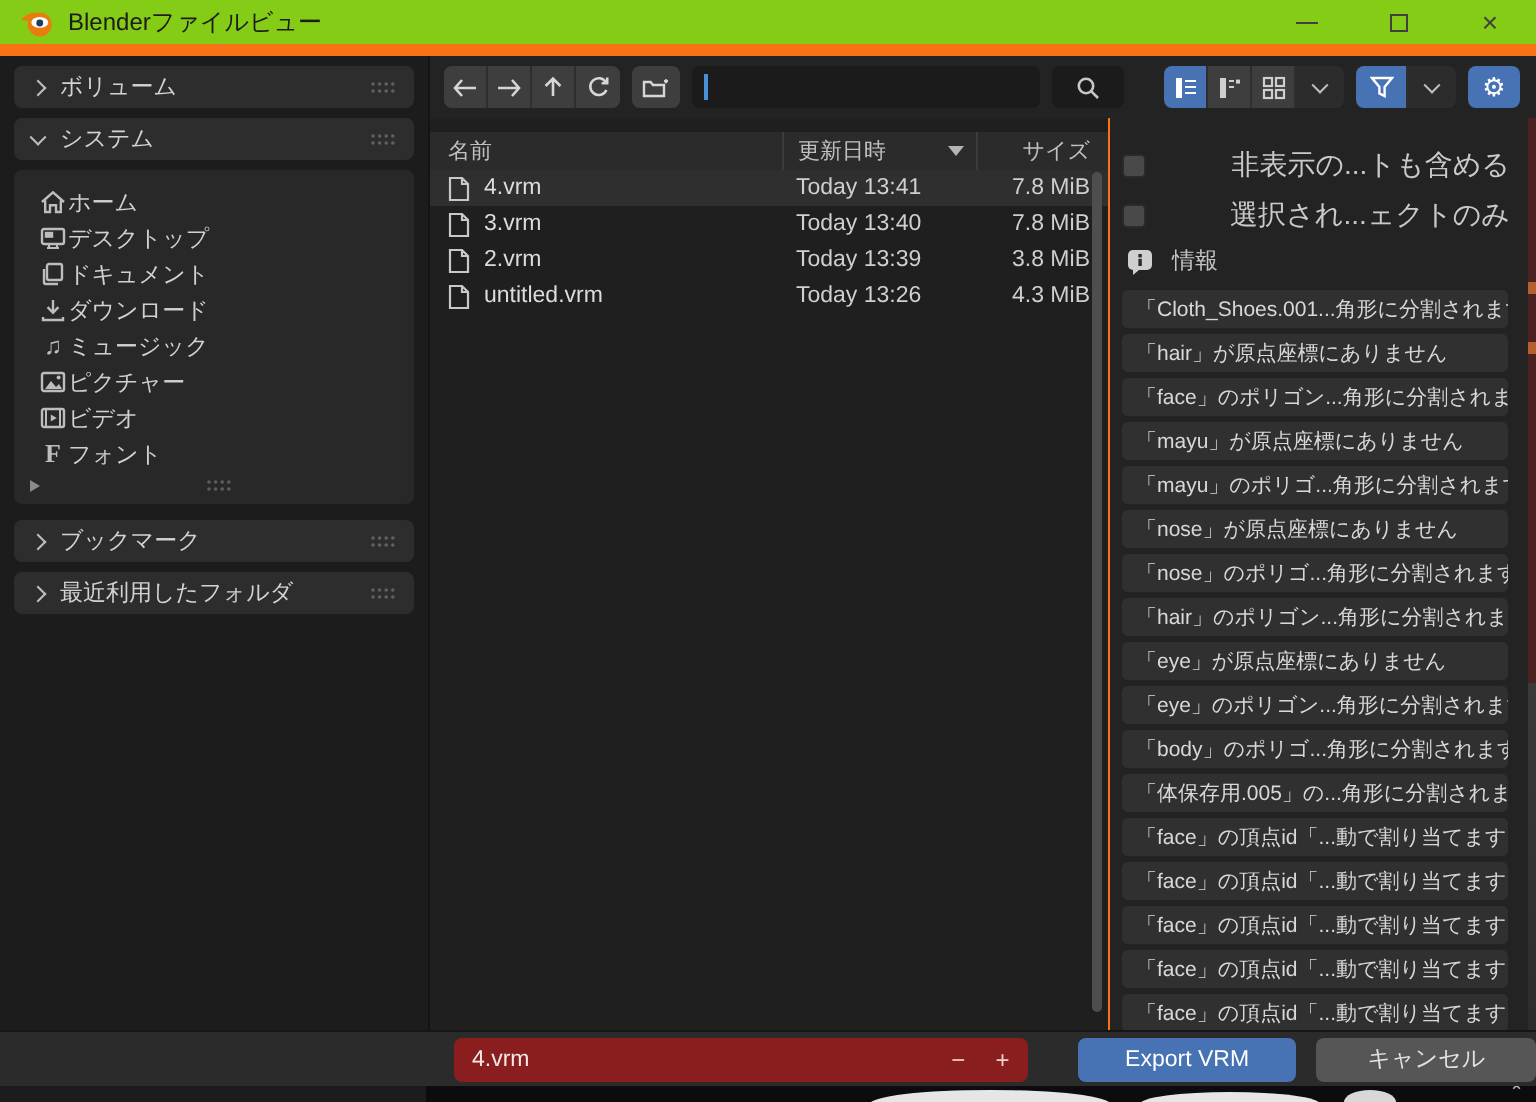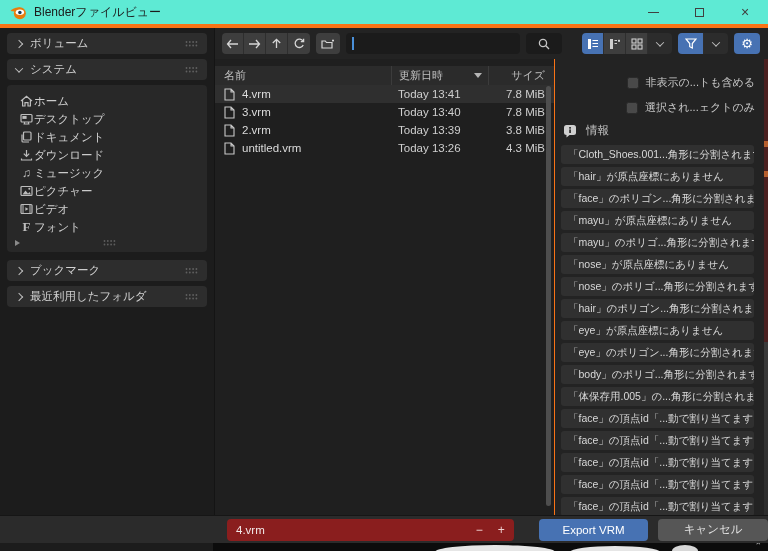--- a/index.html
+++ b/index.html
@@ -1,21 +1,21 @@
 <!DOCTYPE html>
 <html><head>
 <meta charset="utf-8">
 <style>
   * { margin:0; padding:0; box-sizing:border-box; }
   html,body { width:768px; height:551px; overflow:hidden; }
   body { font-family:"Liberation Sans","DejaVu Sans",sans-serif; background:#1d1d1d; font-size:12px;
          -webkit-font-smoothing:antialiased; }
 
   
-  .titlebar { height:28px; background:#5eead4; display:flex; align-items:center; border-bottom:4px solid #f97316; }
+  .titlebar { height:28px; background:#84cc16; display:flex; align-items:center; border-bottom:6px solid #f97316; }
   .titlebar .logo { margin-left:9px; display:flex; align-items:center; }
   .titlebar .title { margin-left:7px; color:#1c1c1c; font-size:12px; }
   .win-controls { margin-left:auto; display:flex; height:100%; }
   .win-btn { width:46px; height:100%; display:flex; align-items:center; justify-content:center; color:#404040; }
   .min-glyph { width:11px; height:1px; background:#404040; }
   .max-glyph { width:9px; height:9px; border:1px solid #404040; }
   .close-glyph { font-size:14px; line-height:1; color:#404040; }
 
   
   .app { height:523px; display:flex; flex-direction:column; background:#1d1d1d; }
@@ -65,22 +65,22 @@
               justify-content:flex-end; height:100%; }
   .hdr-row .col-date { justify-content:space-between; padding-right:6px; }
   .sort-tri { width:0; height:0; border-left:4px solid transparent; border-right:4px solid transparent; border-top:5px solid #b5b5b5; }
   .file-row { height:18px; display:flex; align-items:center; color:#dcdcdc; font-size:11.5px; }
   .file-row.sel { background:#2f2f2f; }
   .file-row .col-date, .file-row .col-size { border-left:none; color:#cfcfcf; }
   .fl-scrollbar { position:absolute; right:3px; top:27px; width:5px; height:420px; background:#4e4e4e; border-radius:3px; }
 
   
   .right-panel { flex:1; background:#232323; padding:14px 10px 0 6px; position:relative; overflow:hidden; }
-  .chk-row { display:flex; align-items:center; justify-content:flex-end; gap:7px; height:19px; margin-bottom:6px;
-             color:#c9c9c9; font-size:11px; padding-right:3px; }
+  .chk-row { display:flex; align-items:center; justify-content:space-between; gap:7px; height:19px; margin-bottom:6px;
+             color:#c9c9c9; font-size:14px; padding-right:3px; }
   .chk-box { width:12px; height:12px; background:#494949; border-radius:2.5px; border:1px solid #2a2a2a; }
   .info-header { display:flex; align-items:center; gap:9px; color:#c4c4c4; font-size:11.5px; margin:6px 0 7px 2px; }
   .info-list { display:flex; flex-direction:column; gap:3px; padding-right:4px; }
   .info-box { height:19px; background:#303030; border-radius:3px; color:#d8d8d8; font-size:10.5px;
               display:flex; align-items:center; padding:0 7px; white-space:nowrap; overflow:hidden; }
   .edge-sliver { position:absolute; right:0; top:0; bottom:0; width:4px;
                  background:linear-gradient(#4a2020 0%, #4a2020 62%, #3a3a3a 62%, #2c2c2c 100%); }
   .edge-mark { position:absolute; right:0; width:4px; height:6px; background:#b55f2e; }
 
   

